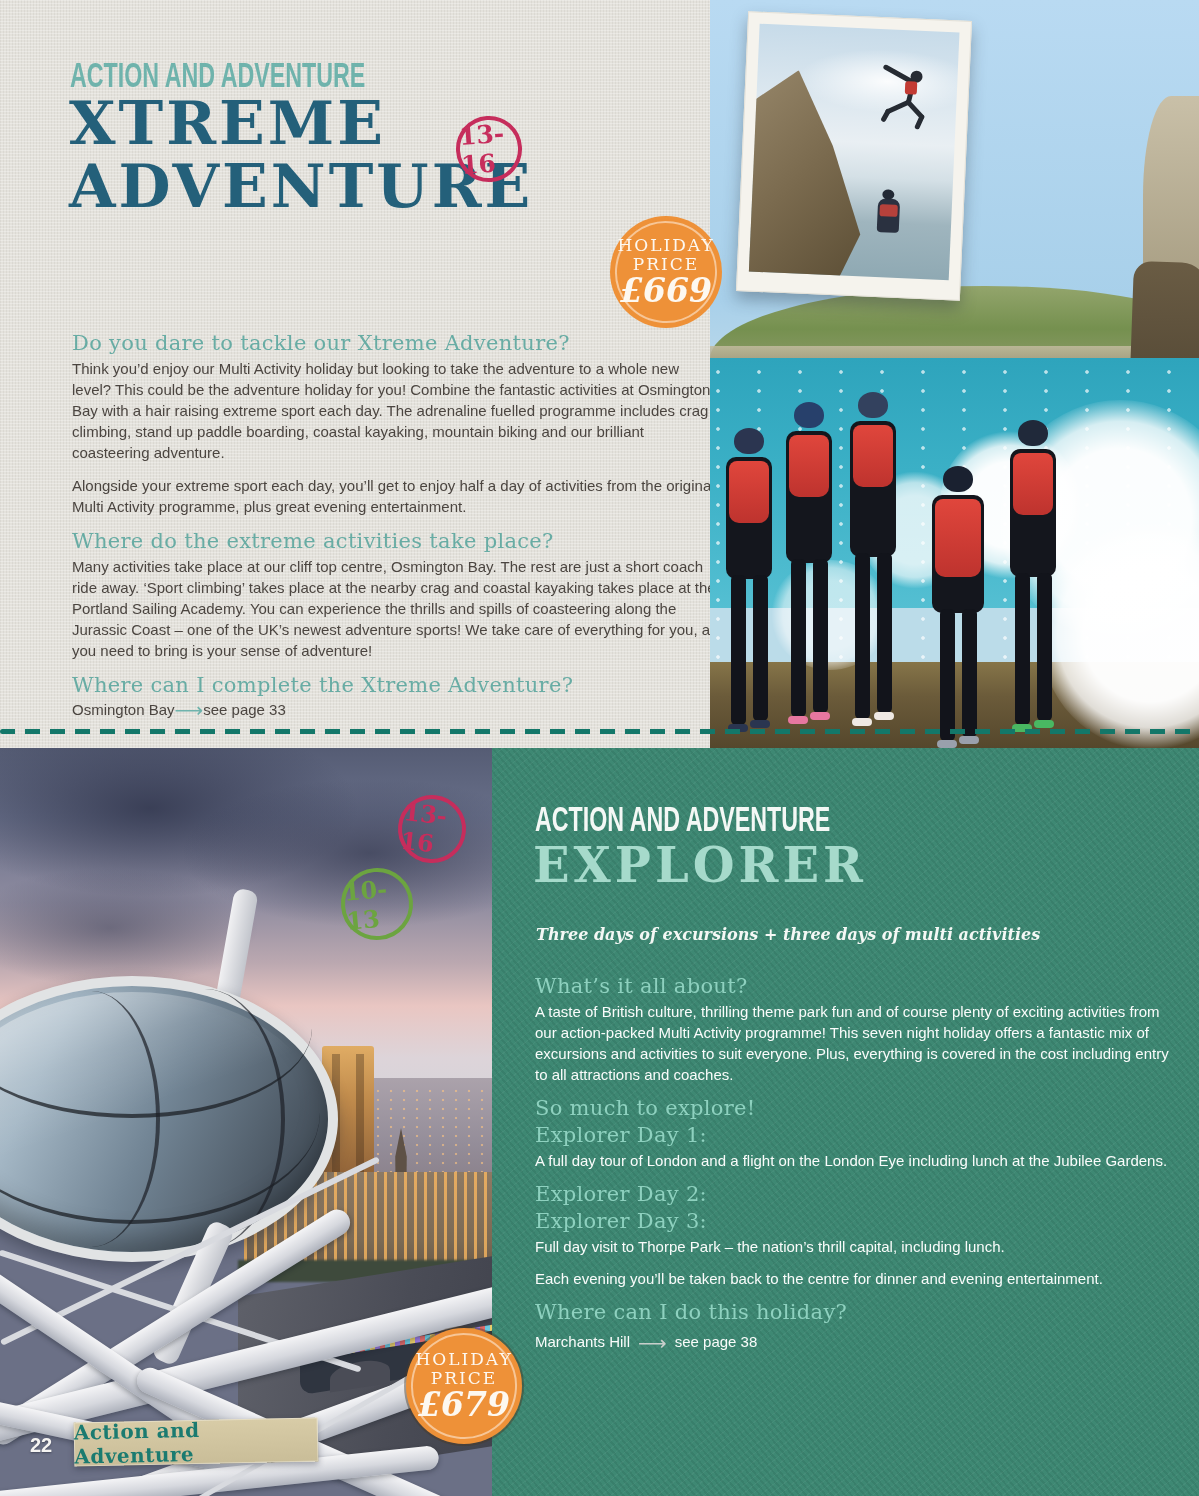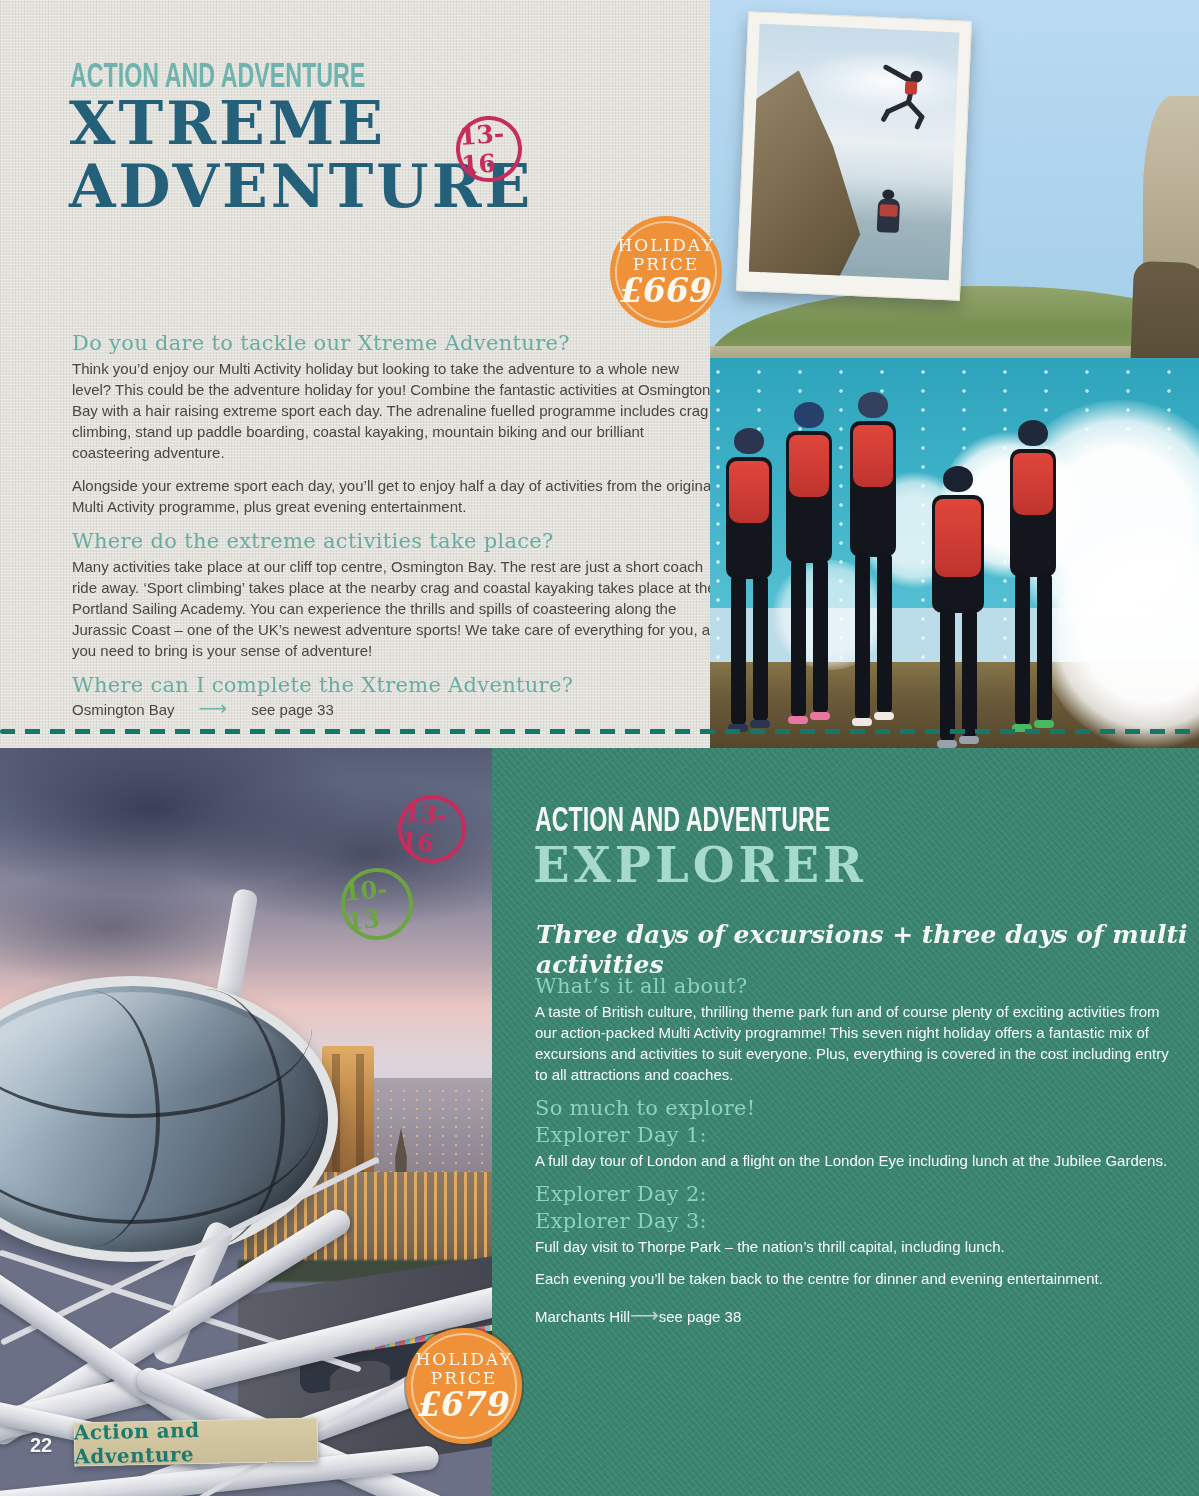--- a/index.html
+++ b/index.html
@@ -29,21 +29,21 @@
     border:2px solid rgba(255,252,245,.5);transform:rotate(8deg);}
   .price-669{left:610px;top:216px;width:112px;height:112px;}
   .price-679{left:406px;top:1328px;width:116px;height:116px;box-shadow:0 0 0 2px rgba(74,58,38,.45);}
   .price-label{font-family:"DejaVu Serif",serif;font-size:17px;letter-spacing:2px;line-height:19px;}
   .price-value{font-family:"DejaVu Serif",serif;font-style:italic;font-weight:bold;font-size:33px;line-height:34px;}
   .x-content{position:absolute;left:72px;top:331px;width:645px;}
   .h-teal{font-family:"DejaVu Serif",serif;font-size:21px;line-height:24px;color:#68ACA4;
     margin:0 0 3px 0;font-weight:normal;letter-spacing:.3px;}
   .body-txt{font-size:15px;line-height:21px;color:#4B4540;margin:0 0 12px 0;}
   .h-space{margin-top:8px;}
-  .where-line{font-size:15px;color:#4B4540;display:flex;align-items:flex-start;gap:24px;margin-top:4px;}
+  .where-line{font-size:15px;color:#4B4540;display:flex;align-items:center;gap:0;margin-top:4px;}
   .arrow-glyph{font-family:"DejaVu Sans",sans-serif;font-size:20px;line-height:14px;color:#6FB3AC;}
   .arrow-light{color:#C8CFCB;}
   .page-link{color:#4B4540;text-decoration:none;}
   .page-link-w{color:#FAFCFB;text-decoration:none;}
   
   .photo-top{position:absolute;left:710px;top:0;width:489px;height:748px;overflow:hidden;background:#AFD4EC;}
   .pt-sky{position:absolute;inset:0;background:linear-gradient(180deg,#B9DAF2 0%,#A8D0EA 40%,#C6DEEA 56%,#BBDCE9 62%);}
   .pt-cliff-right{position:absolute;right:-14px;top:96px;width:70px;height:250px;background:linear-gradient(180deg,#C9C0A8,#9E9478);
     border-radius:40% 10% 0 0;}
   .pt-headland{position:absolute;left:0;top:286px;width:489px;height:78px;
@@ -141,26 +141,26 @@
   .footer-tag span{font-family:"DejaVu Serif",serif;font-weight:bold;font-size:20px;color:#1B7B70;letter-spacing:.5px;}
   
   .panel-explorer{position:absolute;left:492px;top:748px;width:707px;height:748px;
     background:
       repeating-linear-gradient(50deg, rgba(10,50,40,.10) 0 2px, transparent 2px 5px),
       repeating-linear-gradient(-40deg, rgba(255,255,255,.045) 0 1px, transparent 1px 6px),
       #3E8873;}
   .explorer-kicker{position:absolute;left:43px;top:52px;color:#F4F8F5;}
   .explorer-title{position:absolute;left:41px;top:86px;color:#A6DACB;font-size:48px;letter-spacing:4px;
     text-shadow:0 0 1px rgba(62,136,115,.4);}
-  .explorer-script{position:absolute;left:44px;top:172px;font-size:25px;line-height:30px;color:#F4F8F5;}
+  .explorer-script{position:absolute;left:44px;top:172px;font-size:16px;line-height:30px;color:#F4F8F5;}
   .e-content{position:absolute;left:43px;top:226px;width:642px;}
   .h-mint{font-family:"DejaVu Serif",serif;font-size:21px;line-height:24px;color:#8ED1BF;
     margin:0 0 3px 0;font-weight:normal;letter-spacing:.3px;}
   .body-w{font-size:15px;line-height:21px;color:#FAFCFB;margin:0 0 11px 0;}
-  .where-line-w{font-size:15px;color:#FAFCFB;display:flex;align-items:flex-start;gap:0;margin-top:19px;}
+  .where-line-w{font-size:15px;color:#FAFCFB;display:flex;align-items:flex-end;gap:8px;margin-top:9px;}
 </style>
 </head>
 <body>
 
 <div class="page">
 
   <section class="panel-xtreme">
     <div class="kicker xtreme-kicker">ACTION AND ADVENTURE</div>
     <div class="stamp-title xtreme-title">
       <div>XTREME</div>
@@ -320,20 +320,21 @@
     <div class="e-content">
       <h3 class="h-mint">What’s it all about?</h3>
       <p class="body-w">A taste of British culture, thrilling theme park fun and of course plenty of exciting activities from our action-packed Multi Activity programme! This seven night holiday offers a fantastic mix of excursions and activities to suit everyone. Plus, everything is covered in the cost including entry to all attractions and coaches.</p>
       <h3 class="h-mint">So much to explore!</h3>
       <h3 class="h-mint">Explorer Day 1:</h3>
       <p class="body-w">A full day tour of London and a flight on the London Eye including lunch at the Jubilee Gardens.</p>
       <h3 class="h-mint">Explorer Day 2:</h3>
       <h3 class="h-mint">Explorer Day 3:</h3>
       <p class="body-w">Full day visit to Thorpe Park – the nation’s thrill capital, including lunch.</p>
       <p class="body-w" style="margin-top:3px;">Each evening you’ll be taken back to the centre for dinner and evening entertainment.</p>
+      <h3 class="h-mint">Where can I do this holiday?</h3>
       <div class="where-line-w">
         <span>Marchants Hill</span>
         <span class="arrow-glyph arrow-light">⟶</span>
         <a href="#" class="page-link-w">see page 38</a>
       </div>
     </div>
   </section>
 
   <div class="price-badge price-669" style="position:absolute;">
     <span class="price-label">HOLIDAY</span>

